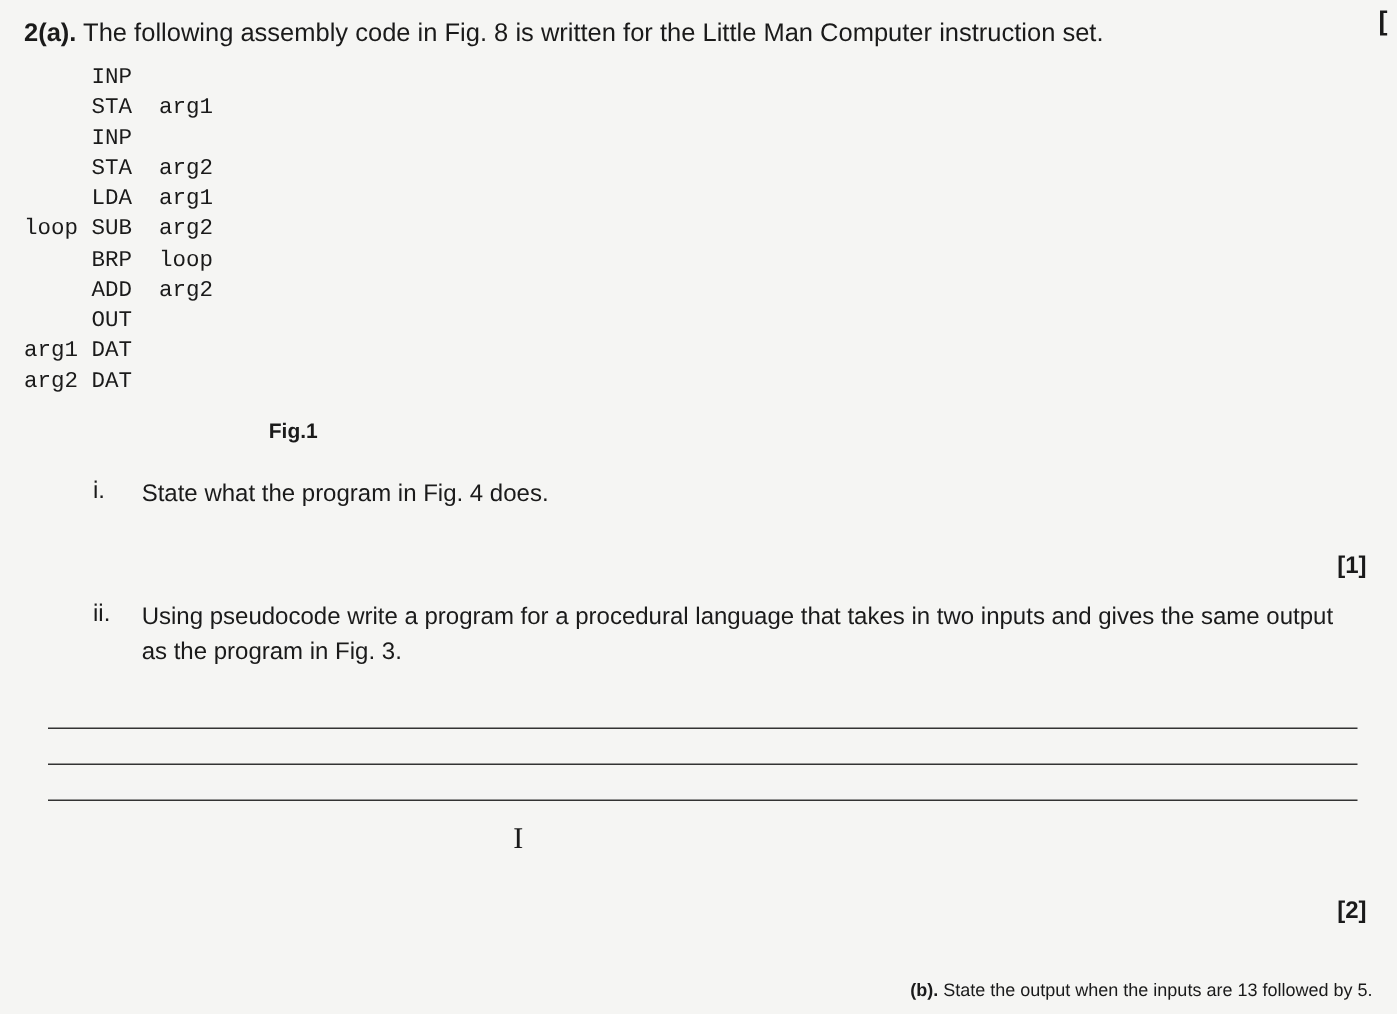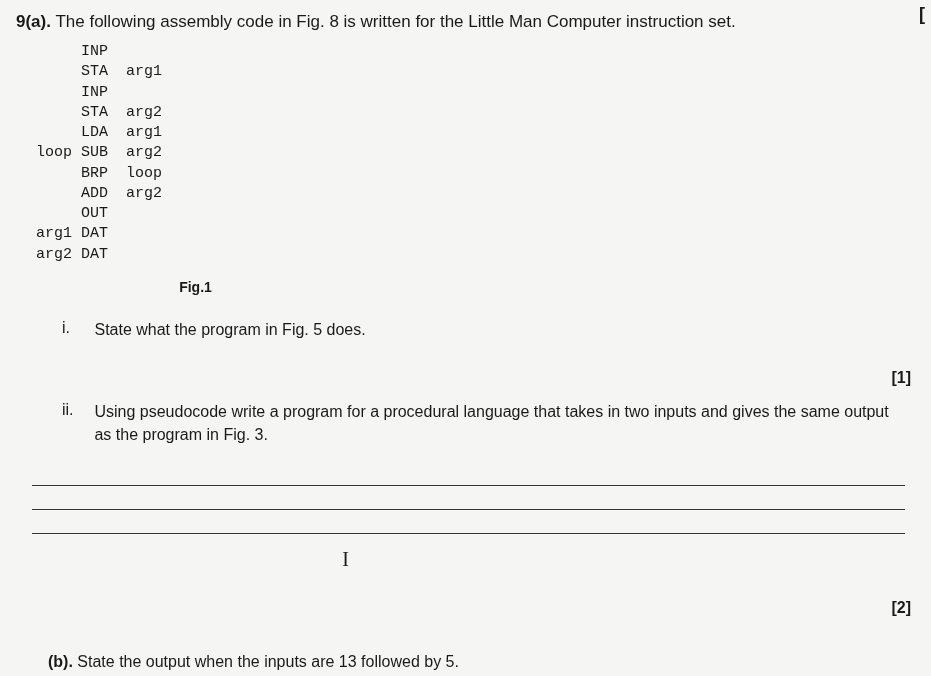--- a/index.html
+++ b/index.html
@@ -21,21 +21,20 @@
       font-size: 17px;
       margin-bottom: 10px;
     }
     .question-header .qnum {
       font-weight: bold;
     }
     .code-block {
       font-family: 'Courier New', Courier, monospace;
       font-size: 15px;
       line-height: 1.35;
-      margin-left: 20px;
       margin-top: 6px;
       margin-bottom: 14px;
       white-space: pre;
     }
     .fig-caption {
       text-align: center;
       font-weight: bold;
       font-size: 14px;
       margin-top: 10px;
       margin-bottom: 24px;
@@ -77,60 +76,61 @@
     }
     .cursor {
       font-family: 'Times New Roman', serif;
       font-size: 20px;
       text-align: center;
       margin-top: 14px;
       margin-bottom: 8px;
       margin-left: -240px;
     }
     .partb {
-      margin-left: 32px;
+      margin-left: 20px;
       margin-top: 36px;
-      font-size: 16px;
+      font-size: 12px;
+      text-align: right;
     }
     .partb .blabel { font-weight: bold; }
     .top-bracket {
       position: absolute;
       top: 4px;
       right: 6px;
       font-size: 18px;
       font-weight: bold;
     }
   </style>
 </head>
 <body>
 
 <div class="top-bracket">[</div>
 
 <div class="question-header">
-  <span class="qnum">9(a).</span>
+  <span class="qnum">2(a).</span>
   <span>The following assembly code in Fig. 8 is written for the Little Man Computer instruction set.</span>
 </div>
 
 <div class="code-block">     INP
      STA  arg1
      INP
      STA  arg2
      LDA  arg1
 loop SUB  arg2
      BRP  loop
      ADD  arg2
      OUT
 arg1 DAT
 arg2 DAT</div>
 
 <div class="fig-caption">Fig.1</div>
 
 <div class="subpart">
   <span class="roman">i.</span>
-  <span class="text">State what the program in Fig. 5 does.</span>
+  <span class="text">State what the program in Fig. 4 does.</span>
 </div>
 
 <div class="marks">[1]</div>
 
 <div class="subpart">
   <span class="roman">ii.</span>
   <span class="text">Using pseudocode write a program for a procedural language that takes in two inputs and gives the same output as the program in Fig. 3.</span>
 </div>
 
 <div class="answer-lines">

